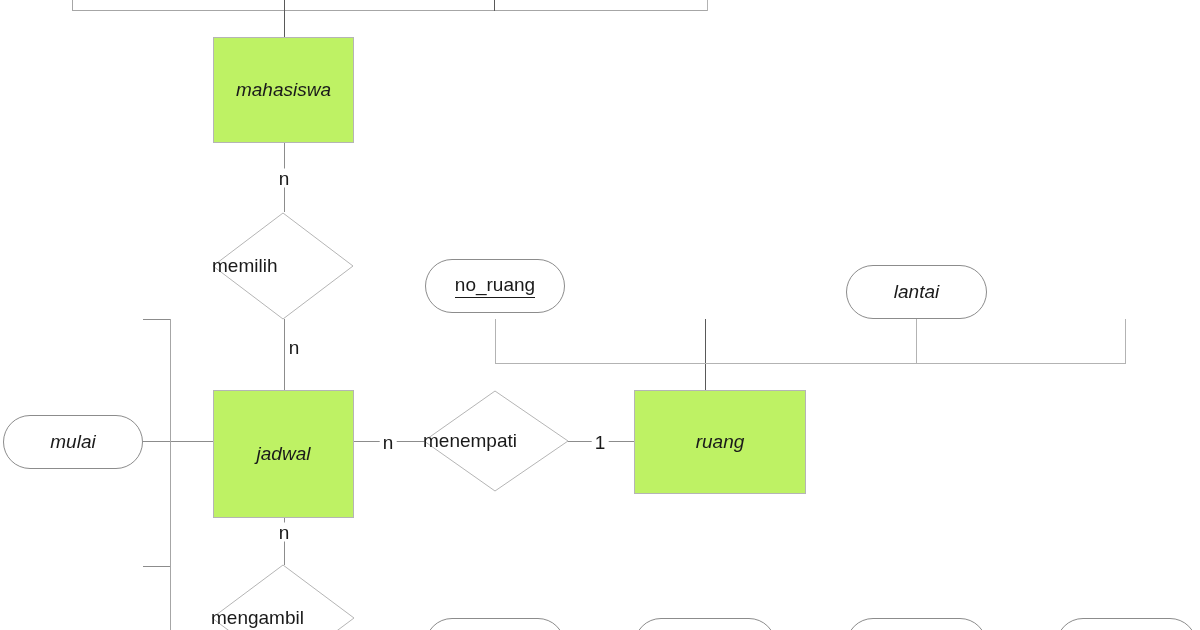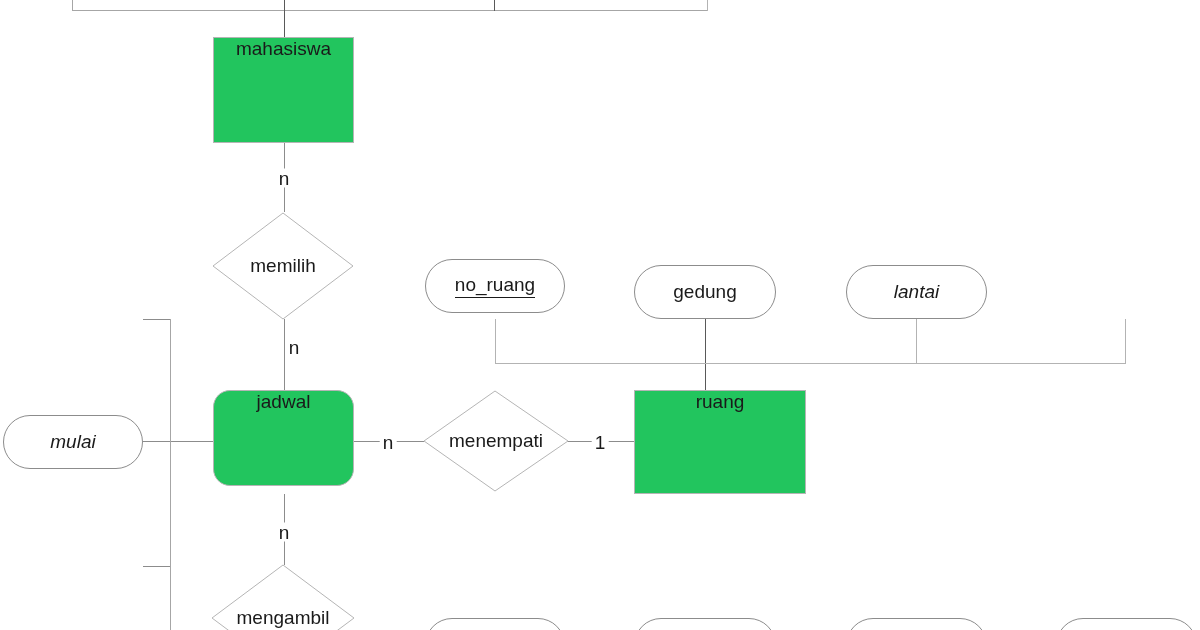--- a/index.html
+++ b/index.html
@@ -12,31 +12,31 @@
   .hl, .vl { position:absolute; }
   .hl { height:1px; }
   .vl { width:1px; }
   .c-mid  { background:#8c8c8c; }
   .c-soft { background:#a6a6a6; }
   .c-light{ background:#b3b3b3; }
   .c-dark { background:#595959; }
 
   .entity {
     position:absolute; box-sizing:border-box;
-    border:1px solid #b5b5b5; background:#22c55e;
-    display:flex; align-items:flex-start; justify-content:center;
+    border:1px solid #b5b5b5; background:#bef264;
+    display:flex; align-items:center; justify-content:center;font-style:italic;
   }
   .attr {
     position:absolute; box-sizing:border-box;
     border:1px solid #8c8c8c; border-radius:27px; background:#ffffff;
     display:flex; align-items:center; justify-content:center;
   }
   .rel {
     position:absolute;
-    display:flex; align-items:center; justify-content:center;
+    display:flex; align-items:center; 
   }
   .rel svg { position:absolute; left:0; top:0; }
   .rel .lbl { position:relative; }
   .pk { border-bottom:1.5px solid #1a1a1a; padding-bottom:1px; }
   .card {
     position:absolute; transform:translate(-50%,-50%);
     background:#ffffff; padding:0 3px; line-height:1;
   }
 </style>
 </head>
@@ -64,21 +64,21 @@
 
   <div class="vl c-light" style="left:495px; top:319px; height:44px;"></div>
   <div class="vl c-dark" style="left:705px; top:319px; height:71px;"></div>
   <div class="vl c-light" style="left:916px; top:319px; height:44px;"></div>
   <div class="vl c-light" style="left:1125px; top:319px; height:44px;"></div>
   <div class="hl c-light" style="left:495px; top:363px; width:631px;"></div>
 
   <div class="entity" style="left:213px; top:37px; width:141px; height:106px;">
     <span>mahasiswa</span>
   </div>
-  <div class="entity" style="left:213px; top:390px; width:141px; height:96px;border-radius:17px;">
+  <div class="entity" style="left:213px; top:390px; width:141px; height:128px;">
     <span>jadwal</span>
   </div>
   <div class="entity" style="left:634px; top:390px; width:172px; height:104px;">
     <span>ruang</span>
   </div>
 
   <div class="rel" style="left:212px; top:212px; width:142px; height:108px;">
     <svg width="142" height="108">
       <polygon points="71,1 141,54 71,107 1,54" fill="#ffffff" stroke="#b5b5b5" stroke-width="1"></polygon>
     </svg>
@@ -97,23 +97,20 @@
     <span class="lbl">mengambil</span>
   </div>
 
   <div class="attr" style="left:3px; top:415px; width:140px; height:54px;font-style:italic;">
     <span>mulai</span>
   </div>
 
   <div class="attr" style="left:425px; top:259px; width:140px; height:54px;">
     <span class="pk">no_ruang</span>
   </div>
-  <div class="attr" style="left:634px; top:265px; width:142px; height:54px;">
-    <span>gedung</span>
-  </div>
   <div class="attr" style="left:846px; top:265px; width:141px; height:54px;font-style:italic;">
     <span>lantai</span>
   </div>
 
   <div class="attr" style="left:425px; top:618px; width:140px; height:54px;"></div>
   <div class="attr" style="left:634px; top:618px; width:142px; height:54px;"></div>
   <div class="attr" style="left:846px; top:618px; width:141px; height:54px;"></div>
   <div class="attr" style="left:1056px; top:618px; width:141px; height:54px;"></div>
 
   <div class="card" style="left:284px; top:178px;">n</div>

